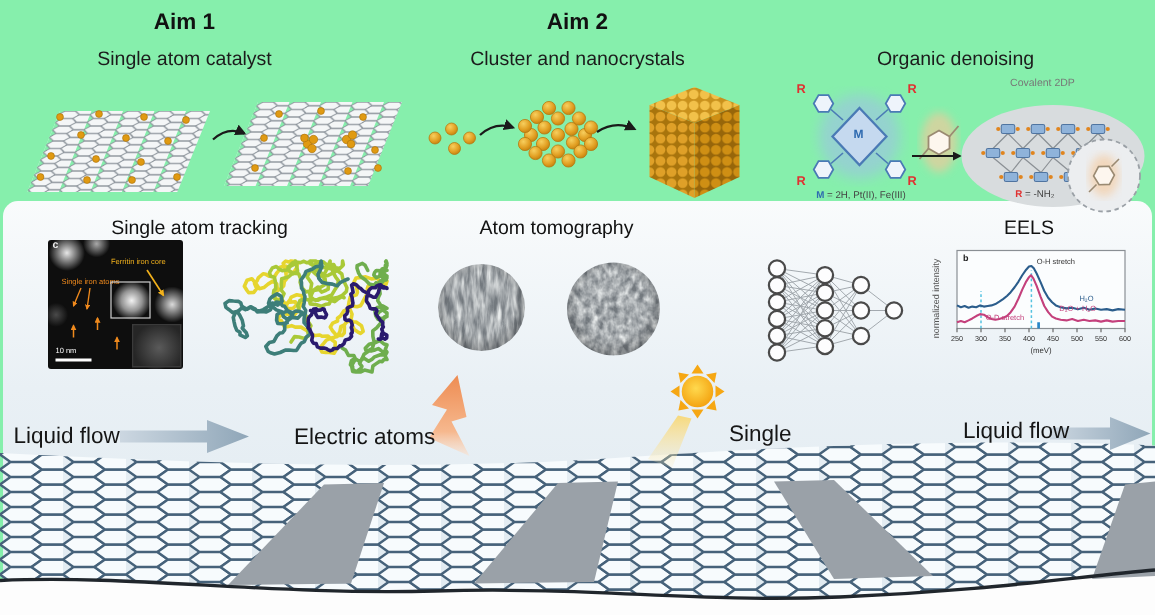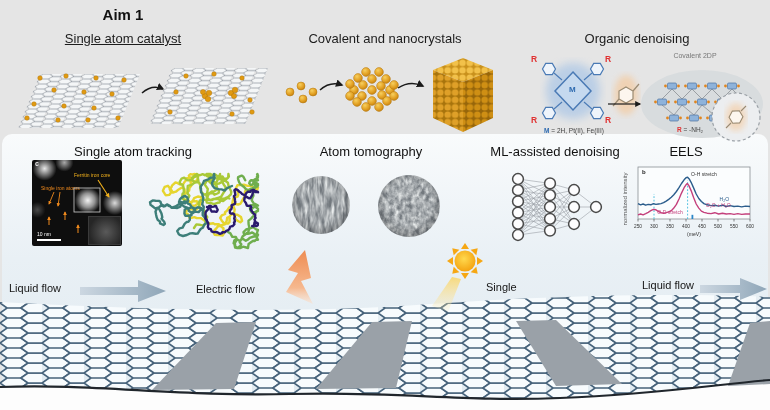--- a/index.html
+++ b/index.html
@@ -1,23 +1,23 @@
 <!DOCTYPE html>
 <html><head>
 <meta charset="utf-8">
 <style>
   html,body{margin:0;padding:0;background:#fff;}
   #stage{position:relative;width:770px;height:410px;overflow:hidden;
-         font-family:"Liberation Sans",sans-serif;background:#e5e5e5;}
+         font-family:"Liberation Sans",sans-serif;background:#86efac;}
   .abs{position:absolute;}
   .ctr{text-align:center;}
   .aim-title{font-size:15px;font-weight:bold;color:#111;}
   .aim-sub{font-size:13px;color:#1c1c1c;}
   .method-label{font-size:13px;color:#111;}
-  .stim-label{font-size:11px;color:#161616;}
+  .stim-label{font-size:15px;color:#161616;}
   #panel{left:2px;top:134px;width:766px;height:276px;border-radius:10px 10px 0 0;
          background:linear-gradient(180deg,#f9fbfc 0%,#e9f0f5 45%,#e0eaf0 100%);}
   
   #tem{left:32px;top:160px;width:90px;height:86px;border-radius:2px;overflow:hidden;
     background:
       radial-gradient(circle at 62% 47%, rgba(255,255,255,.95) 0px, rgba(255,255,255,.55) 7px, rgba(255,255,255,0) 13px),
       radial-gradient(circle at 14% 10%, rgba(255,255,255,.9) 0px, rgba(255,255,255,0) 12px),
       radial-gradient(circle at 36% 3%, rgba(235,235,235,.7) 0px, rgba(235,235,235,0) 9px),
       radial-gradient(circle at 92% 50%, rgba(255,255,255,.85) 0px, rgba(255,255,255,0) 12px),
       radial-gradient(circle at 80% 90%, rgba(205,205,205,.45) 0px, rgba(205,205,205,0) 10px),
@@ -304,36 +304,36 @@
         <polygon points="465,243 461,249 469,249" transform="rotate(315,465,261)"></polygon>
       </g>
       <circle cx="465" cy="261" r="10.5" fill="url(#sung)"></circle>
     </g>
     <polygon points="452,277 461,279 448,312 432,306" fill="url(#beamg)"></polygon>
     <polygon points="80,287 138,287 138,280 166,291 138,302 138,295 80,295" fill="url(#flowg)"></polygon>
     <polygon points="700,285 740,285 740,278 767,289 740,300 740,293 700,293" fill="url(#flowg)"></polygon>
   </svg>
 
   <div class="abs ctr aim-title" style="left:63px;top:6px;width:120px;">Aim 1</div>
-  <div class="abs ctr aim-sub" style="left:43px;top:31px;width:160px;text-decoration:underline;">Single atom catalyst</div>
-  <div class="abs ctr aim-sub" style="left:295px;top:31px;width:180px;">Covalent and nanocrystals</div>
+  <div class="abs ctr aim-sub" style="left:43px;top:31px;width:160px;">Single atom catalyst</div>
+  <div class="abs ctr aim-title" style="left:325px;top:6px;width:120px;">Aim 2</div>
+  <div class="abs ctr aim-sub" style="left:295px;top:31px;width:180px;">Cluster and nanocrystals</div>
   <div class="abs ctr aim-sub" style="left:557px;top:31px;width:160px;">Organic denoising</div>
 
   <div class="abs" style="left:531px;top:54px;font-size:8.5px;font-weight:bold;color:#e03131;">R</div>
   <div class="abs" style="left:605px;top:54px;font-size:8.5px;font-weight:bold;color:#e03131;">R</div>
   <div class="abs" style="left:531px;top:115px;font-size:8.5px;font-weight:bold;color:#e03131;">R</div>
   <div class="abs" style="left:605px;top:115px;font-size:8.5px;font-weight:bold;color:#e03131;">R</div>
   <div class="abs" style="left:569px;top:85px;font-size:8px;font-weight:bold;color:#2f6bb0;">M</div>
   <div class="abs ctr caption-m" style="left:514px;top:127px;width:120px;"><span class="cap-blue">M</span><span> = 2H, Pt(II), Fe(III)</span></div>
   <div id="covalent-label" class="abs ctr" style="left:650px;top:52px;width:90px;">Covalent 2DP</div>
   <div class="abs ctr caption-m" style="left:655px;top:126px;width:70px;"><span class="cap-red">R</span><span> = -NH₂</span></div>
 
   <div class="abs ctr method-label" style="left:43px;top:144px;width:180px;">Single atom tracking</div>
   <div class="abs ctr method-label" style="left:291px;top:144px;width:160px;">Atom tomography</div>
-  <div class="abs ctr method-label" style="left:470px;top:144px;width:170px;">ML-assisted denoising</div>
   <div class="abs ctr method-label" style="left:646px;top:144px;width:80px;text-align:center;">EELS</div>
 
   <div id="tem" class="abs">
     <div class="abs tem-letter">c</div>
     <div class="abs tem-ann" style="left:9px;top:25px;color:#f08a1d;">Single iron atoms</div>
     <div class="abs tem-ann" style="left:42px;top:12px;color:#f2b11c;">Ferritin iron core</div>
     <svg class="abs" style="left:0;top:0;" width="90" height="86" viewBox="0 0 90 86">
       <defs>
         <marker id="ahO" markerWidth="5" markerHeight="5" refX="3.2" refY="2" orient="auto">
             <path d="M0,0 L4,2 L0,4 Z" fill="#f08a1d"></path>
@@ -488,16 +488,16 @@
       <text x="64" y="72.5" text-anchor="middle" font-size="5.2" fill="#333" font-family="Liberation Sans, sans-serif">(meV)</text>
       <text x="12" y="11" font-size="6" fill="#222" font-weight="bold" font-family="Liberation Sans, sans-serif">b</text>
       <text x="61.120000000000005" y="13.008695652173913" font-size="5" fill="#333333" font-family="Liberation Sans, sans-serif">O-H stretch</text>
       <text x="27.2" y="50.57391304347826" font-size="5" fill="#c4407c" font-family="Liberation Sans, sans-serif">O-D stretch</text>
       <text x="89.6" y="37.63478260869565" font-size="5" fill="#2b5d8c" font-family="Liberation Sans, sans-serif">H₂O</text>
       <text x="76.16" y="44.313043478260866" font-size="5" fill="#c4407c" font-family="Liberation Sans, sans-serif">D₂O + H₂O</text>
     </svg>
   <div id="eels-ylabel" class="abs" style="left:585px;top:196px;">normalized intensity</div>
 
   <div class="abs stim-label" style="left:9px;top:282px;">Liquid flow</div>
-  <div class="abs stim-label" style="left:196px;top:283px;">Electric flow</div>
+  <div class="abs stim-label" style="left:196px;top:283px;">Electric atoms</div>
   <div class="abs stim-label" style="left:486px;top:281px;">Single</div>
   <div class="abs stim-label" style="left:642px;top:279px;">Liquid flow</div>
 </div>
 
 </body></html>

